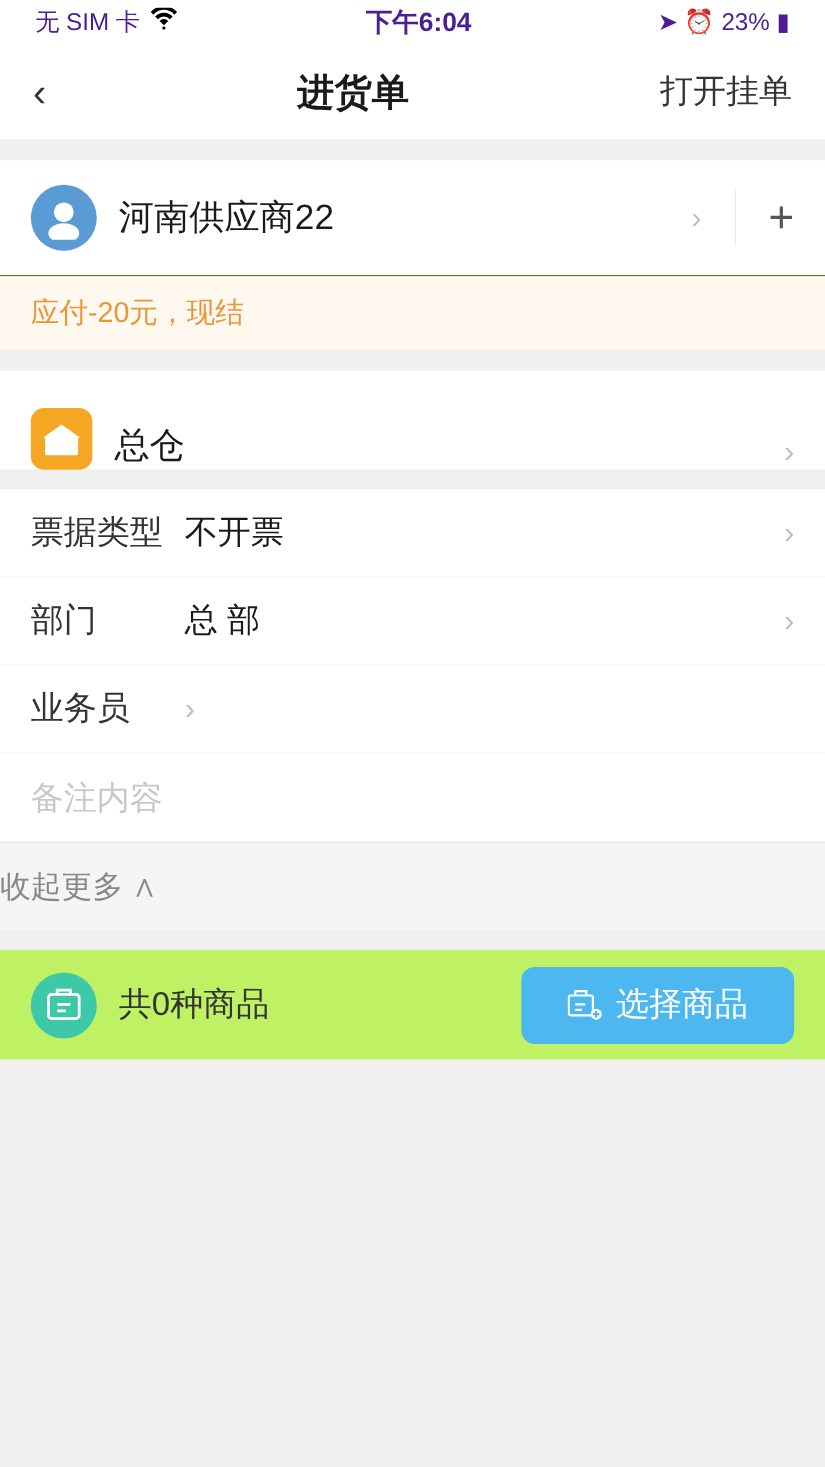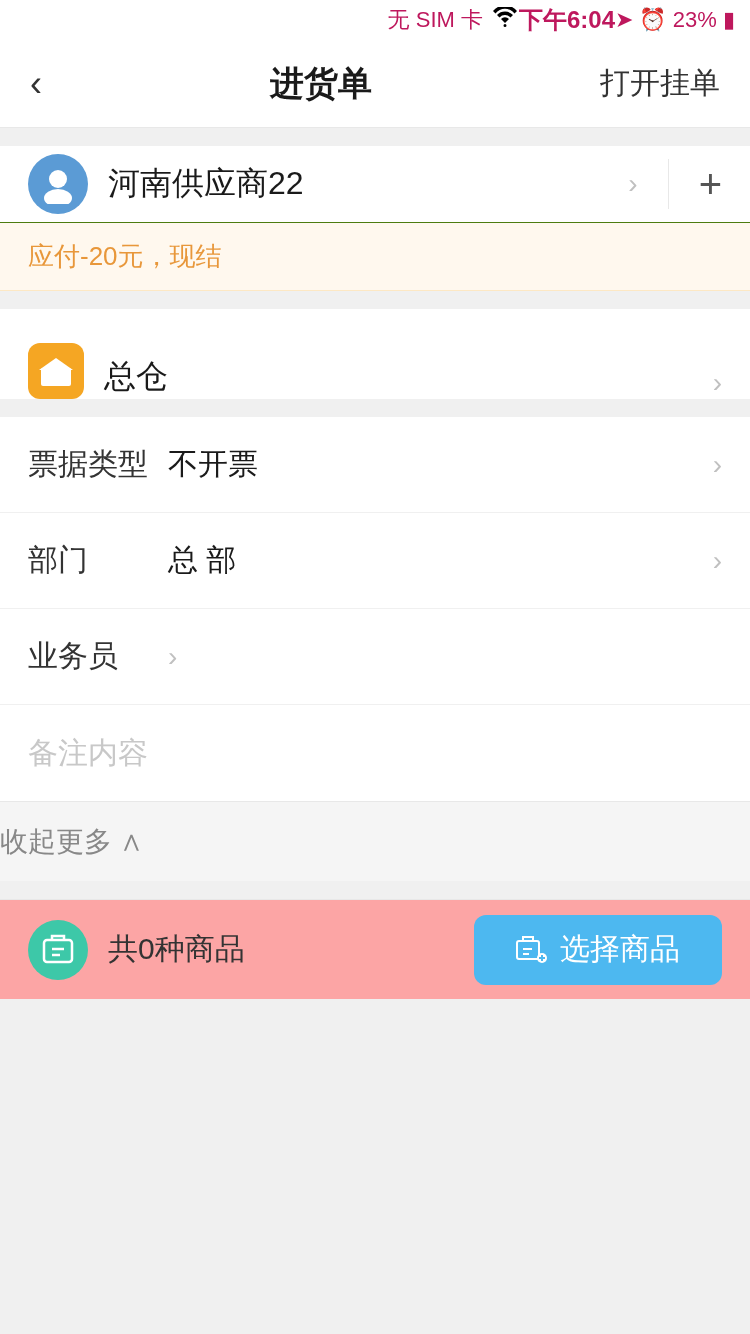--- a/index.html
+++ b/index.html
@@ -11,24 +11,24 @@
       background: #f0f0f0;
       font-size: 28px;
     }
 
     
     .status-bar {
       background: #fff;
       height: 40px;
       display: flex;
       align-items: center;
-      justify-content: flex-end;
-      padding: 0 15px;
+      justify-content: space-between;
+      padding: 0 32px;
       font-size: 22px;
-      color: #be185d;
+      color: #4c1d95;
     }
     .status-left { display: flex; align-items: center; gap: 8px; }
     .status-right { display: flex; align-items: center; gap: 6px; font-size: 22px; }
 
     
     .nav-bar {
       background: #fff;
       height: 88px;
       display: flex;
       align-items: center;
@@ -62,21 +62,21 @@
     .card {
       background: #fff;
       margin: 0;
     }
 
     
     .supplier-row {
       display: flex;
       align-items: center;
       padding: 0 28px;
-      height: 76px;
+      height: 104px;
       background: #fff;
     }
     .supplier-avatar {
       width: 60px;
       height: 60px;
       border-radius: 50%;
       background: #5b9bd5;
       display: flex;
       align-items: center;
       justify-content: center;
@@ -145,21 +145,21 @@
       flex: 1;
       font-size: 32px;
       color: #1a1a1a;
     }
 
     
     .form-row {
       display: flex;
       align-items: center;
       padding: 0 28px;
-      height: 96px;
+      height: 80px;
       background: #fff;
       border-bottom: 1px solid #f0f0f0;
     }
     .form-row:last-child {
       border-bottom: none;
     }
     .form-label {
       font-size: 30px;
       color: #333;
       width: 140px;
@@ -187,21 +187,21 @@
       background: #f5f5f5;
       border-top: 1px solid #e8e8e8;
       font-size: 28px;
       color: #888;
       cursor: pointer;
       gap: 8px;
     }
 
     
     .bottom-section {
-      background: #fca5a5;
+      background: #bef264;
       margin-top: 0;
       display: flex;
       align-items: center;
       padding: 0 28px;
       height: 100px;
       border-top: 1px solid #e8e8e8;
     }
     .product-icon-wrap {
       width: 60px;
       height: 60px;

